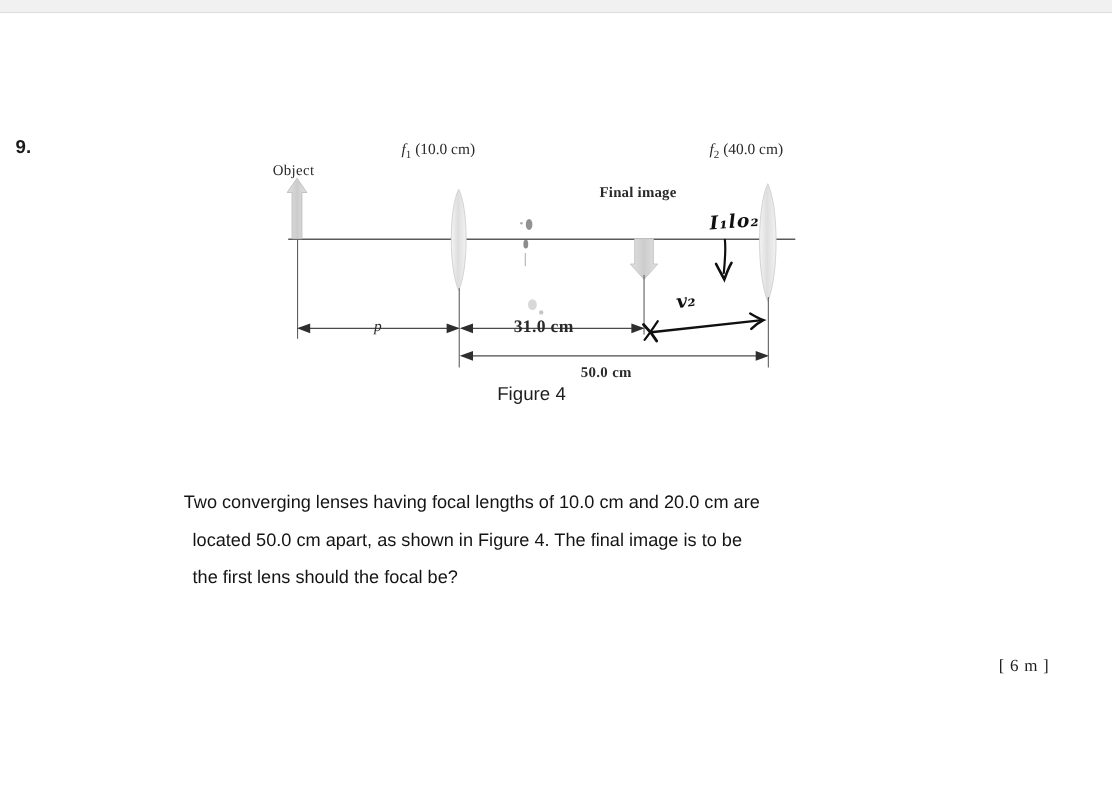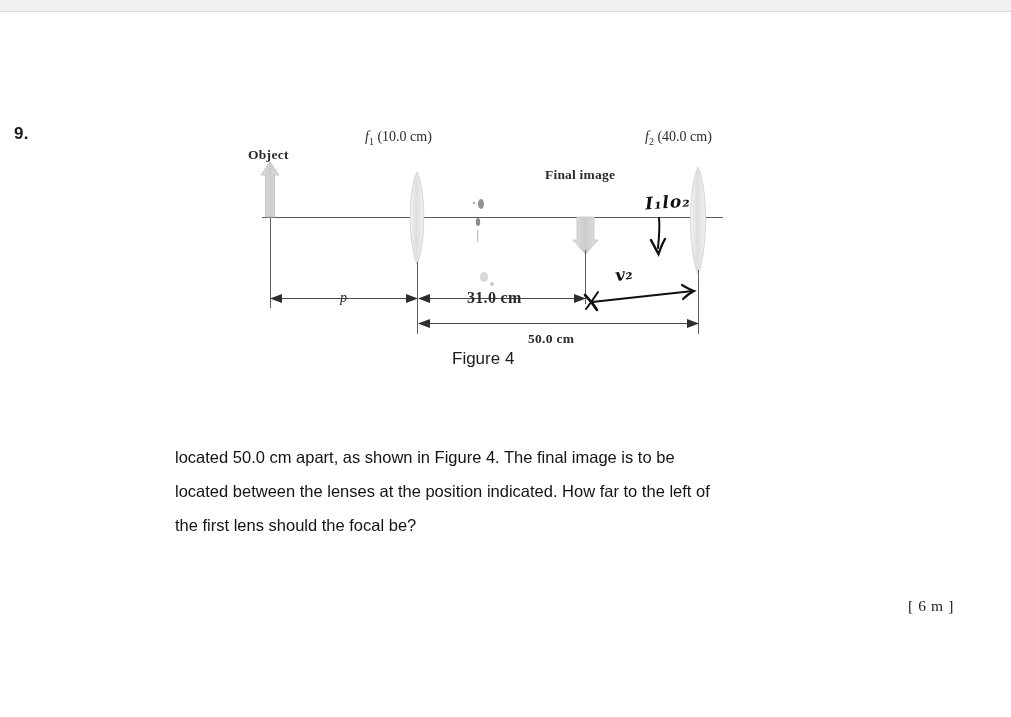--- a/index.html
+++ b/index.html
@@ -64,21 +64,21 @@
   .fig-label {
     position: absolute;
     font-family: "Liberation Serif", serif;
     color: #2a2a2a;
     white-space: nowrap;
   }
   .lbl-object {
     left: 248px;
     top: 135px;
     font-size: 13.5px;
-    font-weight: bold;
+    font-weight: normal;
     letter-spacing: 0.3px;
     text-align: center;
   }
   .lbl-f1 {
     left: 365px;
     top: 117px;
     font-size: 14px;
   }
   .lbl-f2 {
     left: 645px;
@@ -280,20 +280,20 @@
     <div class="fig-label lbl-50">50.0 cm</div>
 
     <div class="hand hand-i1">I₁lo₂</div>
 
     <div class="hand hand-v2">v₂</div>
 
     <div class="fig-caption">Figure 4</div>
   </div>
 
   <div class="body-text">
+    <div class="body-line">Two converging lenses having focal lengths of 10.0 cm and 20.0 cm are</div>
     <div class="body-line indent">located 50.0 cm apart, as shown in Figure 4. The final image is to be</div>
-    <div class="body-line indent">located between the lenses at the position indicated. How far to the left of</div>
     <div class="body-line indent">the first lens should the focal be?</div>
   </div>
 
   <div class="marks">[ 6 m ]</div>
 
 </div>
 
 </body></html>

